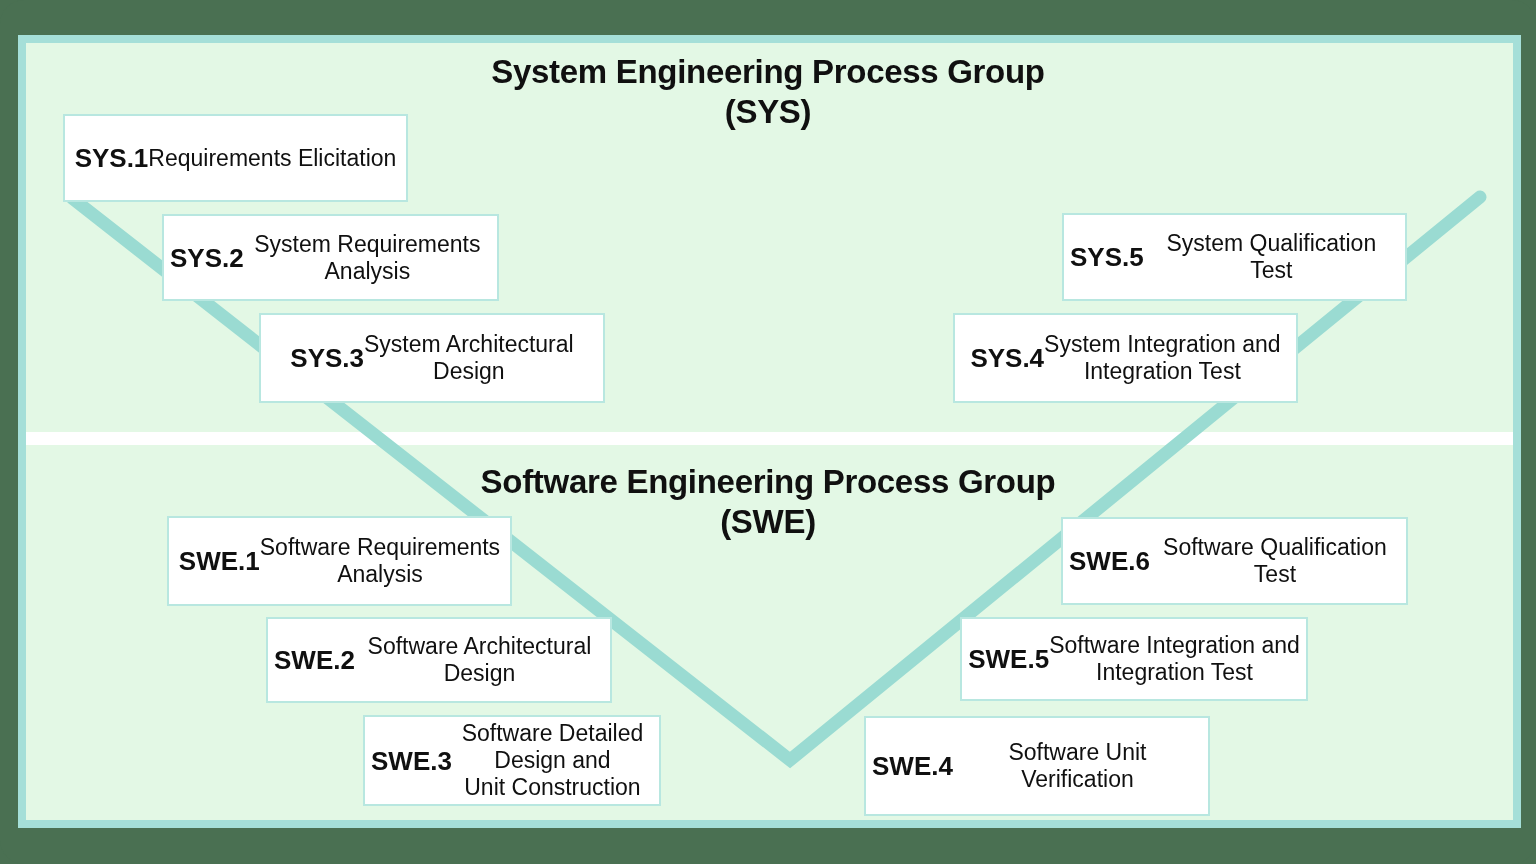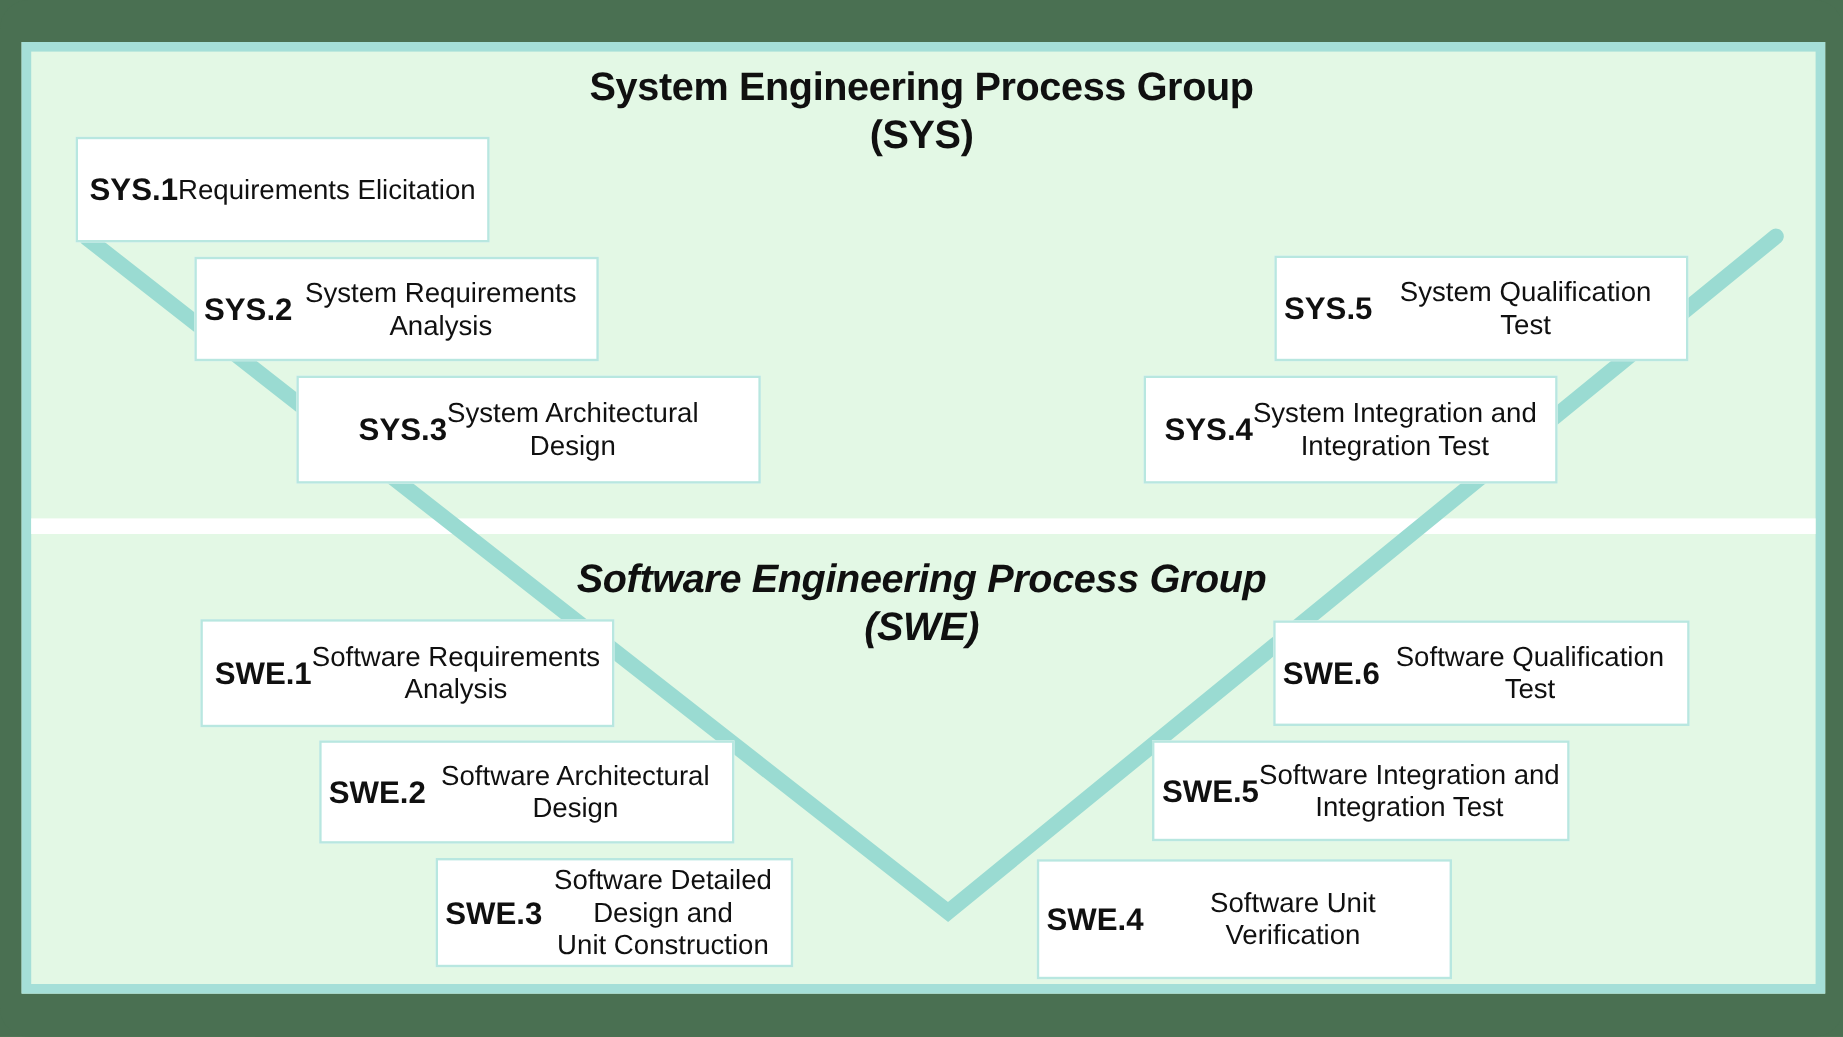--- a/index.html
+++ b/index.html
@@ -32,21 +32,21 @@
     text-align:center;color:var(--text,#101010);padding:16px 6px;
   }
   .pbox-id{font-weight:700;font-size:26px;line-height:30px;}
   .pbox-label{font-size:23px;line-height:27px;white-space:pre-line;}
   .group-title{
     position:absolute;left:0;width:100%;z-index:4;text-align:center;
     font-weight:700;font-size:33px;line-height:40px;letter-spacing:-0.3px;
     color:var(--text,#101010);
   }
   .group-title.sys{top:52px;}
-  .group-title.swe{top:462px;font-style:italic;}
+  .group-title.swe{top:462px;}
 </style>
 </head>
 <body>
 
 <div class="stage">
 
   <div class="panel"></div>
 
   <div class="divider"></div>
 
@@ -67,21 +67,21 @@
   <div class="pbox" style="left:63px;top:114px;width:345px;height:88px">
     <div class="pbox-id">SYS.1</div>
     <div class="pbox-label">Requirements Elicitation</div>
   </div>
 
   <div class="pbox" style="left:162px;top:214px;width:337px;height:87px">
     <div class="pbox-id">SYS.2</div>
     <div class="pbox-label">System Requirements Analysis</div>
   </div>
 
-  <div class="pbox" style="left:247px;top:313px;width:387px;height:90px">
+  <div class="pbox" style="left:259px;top:313px;width:346px;height:90px">
     <div class="pbox-id">SYS.3</div>
     <div class="pbox-label">System Architectural
 Design</div>
   </div>
 
   <div class="pbox" style="left:953px;top:313px;width:345px;height:90px">
     <div class="pbox-id">SYS.4</div>
     <div class="pbox-label">System Integration and
 Integration Test</div>
   </div>

